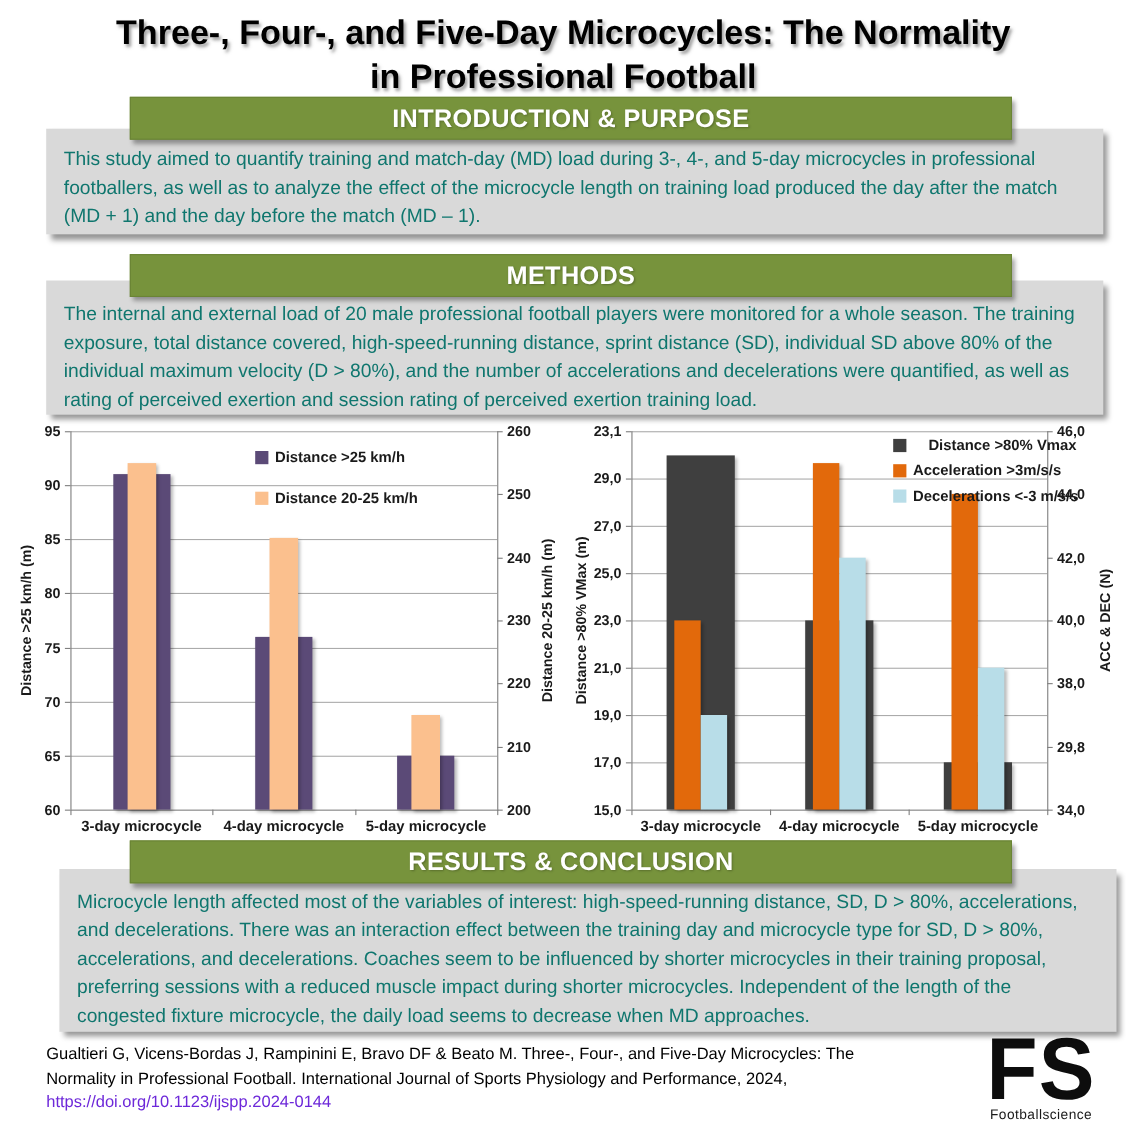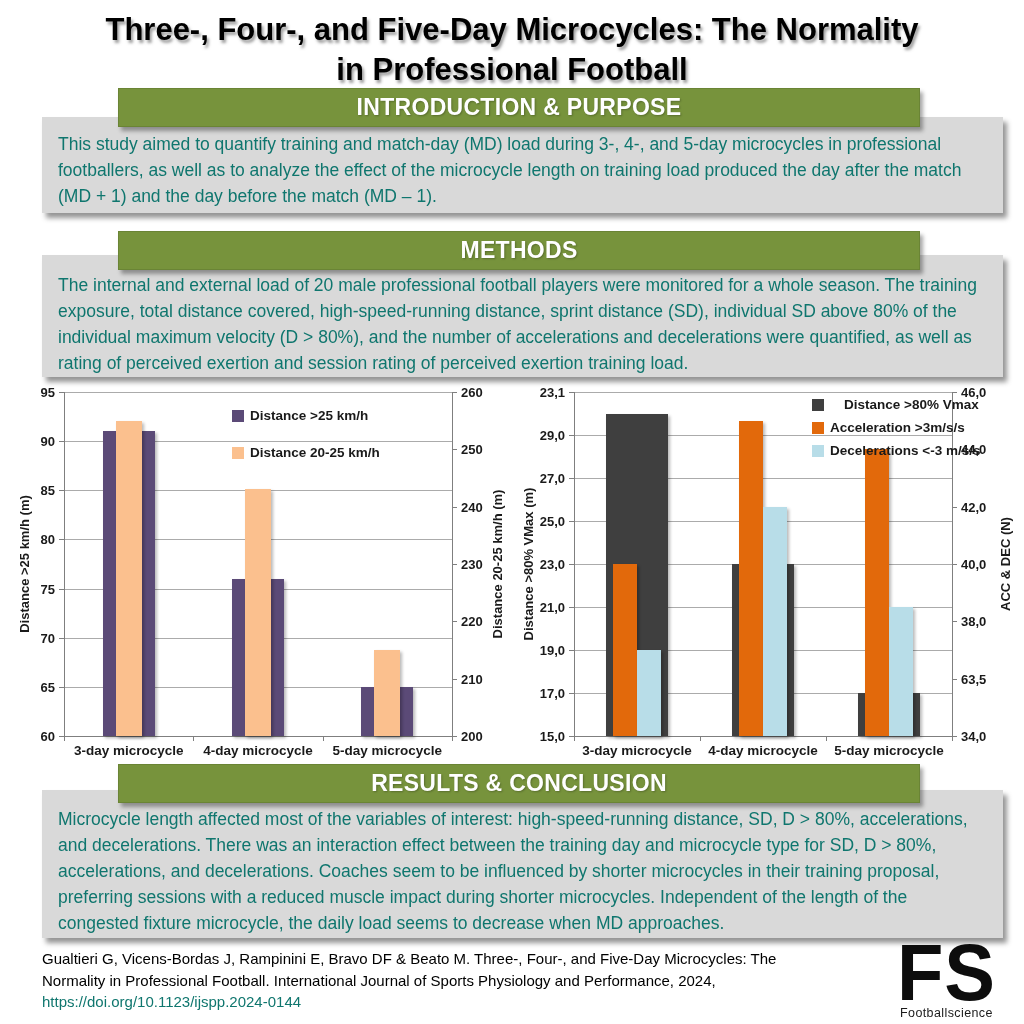--- a/index.html
+++ b/index.html
@@ -19,21 +19,21 @@
     box-shadow:3px 4px 4px rgba(0,0,0,0.35);z-index:2;letter-spacing:0.3px;
     text-shadow:1px 1px 2px rgba(0,0,0,0.25);
   }
   .graybox{
     position:absolute;left:42px;width:961px;background:#d9d9d9;
     box-shadow:4px 5px 5px rgba(0,0,0,0.42);z-index:1;box-sizing:border-box;
     padding:0 16px;font-size:17.5px;line-height:26px;color:#0f766e;
   }
   #box-intro{top:117px;height:96px;padding-top:14px;}
   #box-methods{top:255px;height:122px;padding-top:17px;}
-  #box-results{top:790px;height:148px;padding-top:16px;}
+  #box-results{top:790px;height:148px;padding-top:16px;margin-left:12px;}
   #banner-intro{top:88px;}
   #banner-methods{top:231px;}
   #banner-results{top:764px;}
 
   .chart{position:absolute;top:384px;height:376px;background:#fff;}
   #chart0{left:10px;width:498px;}
   #chart1{left:514px;width:502px;}
   .gridline{position:absolute;height:1px;background:#ababab;}
   .axisline-v{position:absolute;width:1px;background:#7f7f7f;}
   .axisline-h{position:absolute;height:1px;background:#7f7f7f;}
@@ -56,21 +56,21 @@
   .legend-item{
     position:absolute;display:flex;align-items:center;gap:6px;
     font-size:13.5px;font-weight:700;color:#1a1a1a;z-index:3;white-space:nowrap;
   }
   .legend-swatch{width:12px;height:12px;display:inline-block;flex:0 0 auto;}
 
   .citation{
     position:absolute;left:42px;top:948px;width:790px;
     font-size:15px;line-height:21.5px;color:#000;
   }
-  .citation a{color:#0f766e;text-decoration:none;}
+  .citation a{color:#6d28d9;text-decoration:none;}
   .logo{position:absolute;right:28px;top:942px;text-align:center;}
   .logo-fs{
     font-size:76px;font-weight:700;line-height:62px;letter-spacing:1px;
     color:#0d0d0d;transform:scaleY(1.05);display:block;
   }
   .logo-caption{
     display:block;font-size:12.5px;letter-spacing:0.4px;color:#1a1a1a;margin-top:2px;
   }
 </style>
 </head>
@@ -173,21 +173,21 @@
     <div class="ticklabel tl-left" style="left: 0px; top: 94px; width: 51px;">27,0</div>
     <div class="gridline" style="left: 60px; top: 51px; width: 378px;"></div>
     <div class="tickmark-h" style="left: 55px; top: 51px; width: 5px;"></div>
     <div class="ticklabel tl-left" style="left: 0px; top: 51px; width: 51px; text-align: right;">29,0</div>
     <div class="gridline" style="left: 60px; top: 8px; width: 378px;"></div>
     <div class="tickmark-h" style="left: 55px; top: 8px; width: 5px;"></div>
     <div class="ticklabel tl-left" style="left: 0px; top: 8px; width: 51px;">23,1</div>
     <div class="tickmark-h" style="left: 438px; top: 352px; width: 5px;"></div>
     <div class="ticklabel" style="left: 447px; top: 352px;">34,0</div>
     <div class="tickmark-h" style="left: 438px; top: 294.667px; width: 5px;"></div>
-    <div class="ticklabel" style="left: 447px; top: 294.667px;">63,5</div>
+    <div class="ticklabel" style="left: 447px; top: 294.667px;">29,8</div>
     <div class="tickmark-h" style="left: 438px; top: 237.333px; width: 5px;"></div>
     <div class="ticklabel" style="left: 447px; top: 237.333px;">38,0</div>
     <div class="tickmark-h" style="left: 438px; top: 180px; width: 5px;"></div>
     <div class="ticklabel" style="left: 447px; top: 180px;">40,0</div>
     <div class="tickmark-h" style="left: 438px; top: 122.667px; width: 5px;"></div>
     <div class="ticklabel" style="left: 447px; top: 122.667px;">42,0</div>
     <div class="tickmark-h" style="left: 438px; top: 65.3333px; width: 5px;"></div>
     <div class="ticklabel" style="left: 447px; top: 65.3333px;">44,0</div>
     <div class="tickmark-h" style="left: 438px; top: 8px; width: 5px;"></div>
     <div class="ticklabel" style="left: 447px; top: 8px;">46,0</div>

